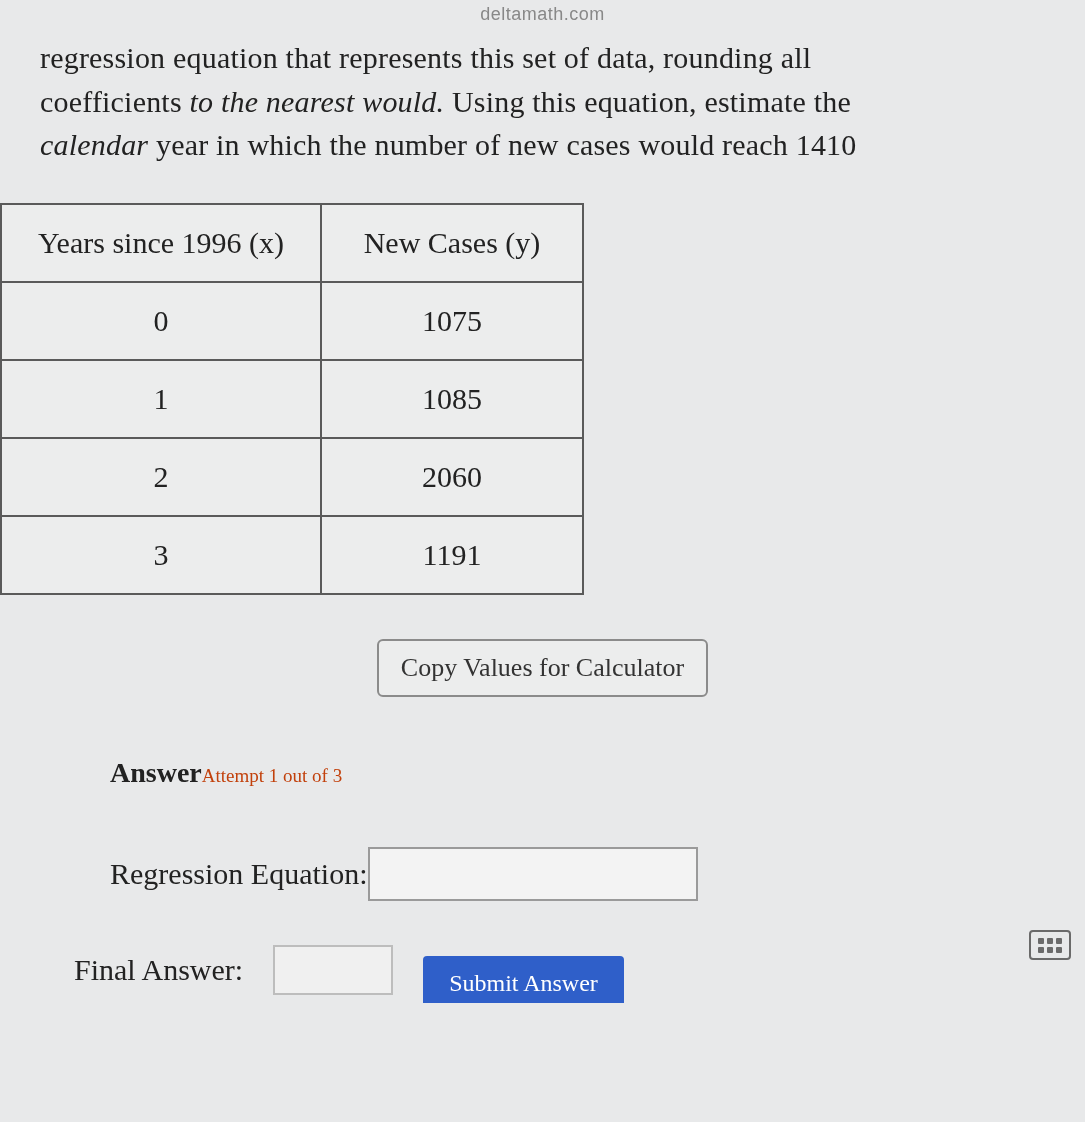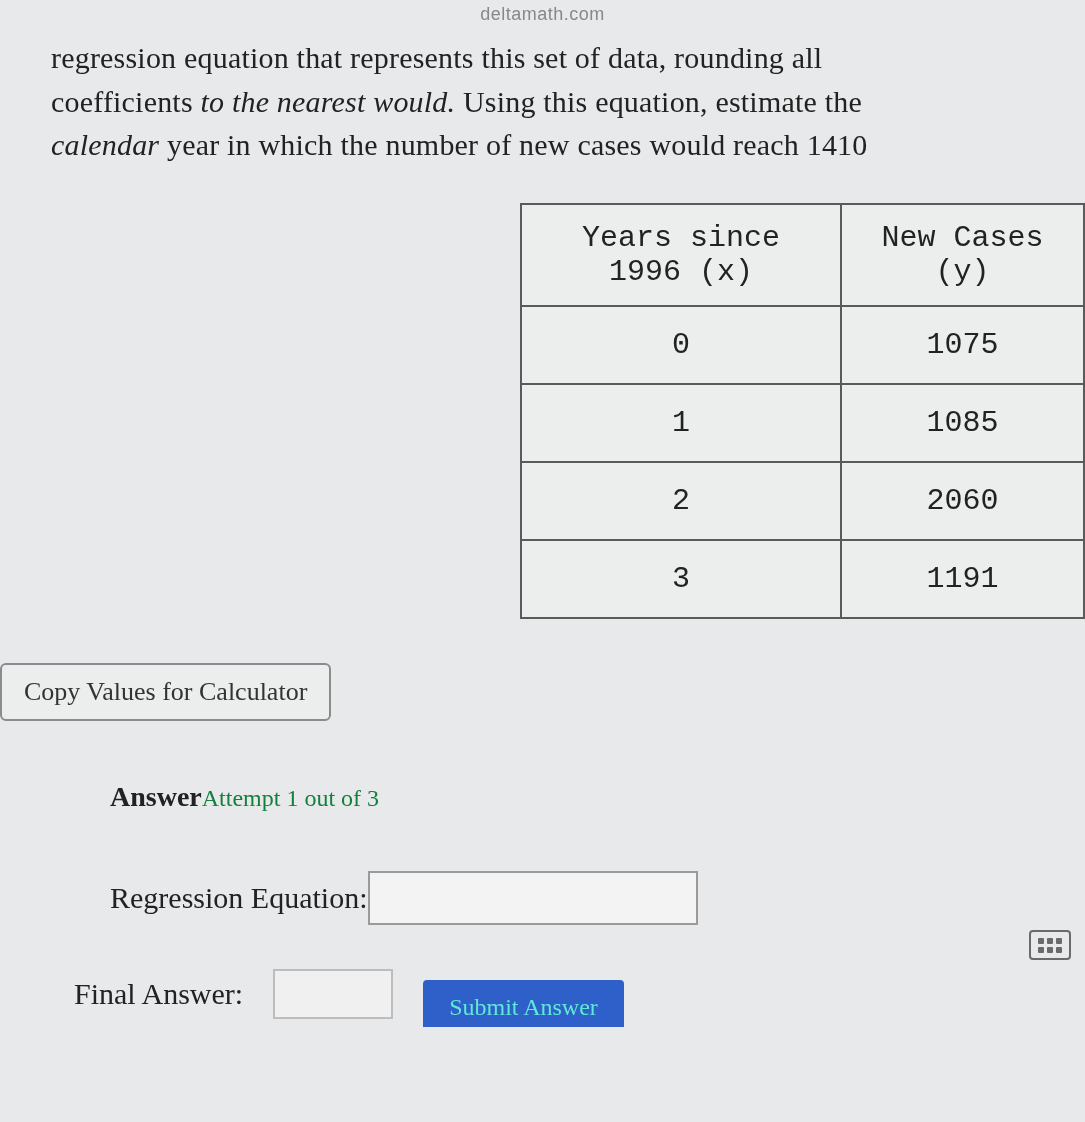--- a/index.html
+++ b/index.html
@@ -21,51 +21,49 @@
     padding-top: 4px;
     height: 22px;
     overflow: hidden;
   }
   .prompt {
     font-size: 30px;
     line-height: 1.45;
     padding: 14px 0 0 40px;
     color: #222;
     letter-spacing: 0.2px;
-    margin-left: 11px;
   }
   .prompt .em { font-style: italic; }
   .table-wrap {
     display: flex;
-    justify-content: flex-end;
+    justify-content: flex-start;
     margin-top: 36px;
-    font-family: Liberation Mono, monospace;
   }
   table.data {
     border-collapse: collapse;
     background: #eceded;
   }
   table.data th, table.data td {
     border: 2px solid #5a5a5a;
     font-size: 30px;
     font-weight: 400;
     text-align: center;
     height: 78px;
     color: #222;
   }
   table.data th {
     font-weight: 400;
     padding: 16px 30px;
   }
   table.data td.col-x { width: 320px; }
-  table.data td.col-y { width: 243px; }
+  table.data td.col-y { width: 262px; }
   .btn-stack {
     display: flex;
     flex-direction: column;
-    align-items: flex-start;
+    align-items: center;
     gap: 18px;
     margin-top: 44px;
   }
   .outline-btn {
     font-family: Georgia, serif;
     font-size: 26px;
     color: #333;
     background: #eceded;
     border: 2px solid #8b8b8b;
     border-radius: 6px;
@@ -79,22 +77,22 @@
     display: flex;
     align-items: baseline;
     gap: 0;
   }
   .answer-label {
     font-size: 28px;
     font-weight: 700;
     color: #222;
   }
   .attempt {
-    font-size: 24px;
-    color: #15803d;
+    font-size: 19px;
+    color: #c2410c;
   }
   .keypad-icon {
     position: absolute;
     right: 14px;
     top: 930px;
     width: 42px;
     height: 30px;
     border: 2px solid #6a6a6a;
     border-radius: 4px;
     display: flex;
@@ -136,21 +134,21 @@
     padding-left: 74px;
   }
   .final-input {
     width: 120px;
     height: 50px;
     border: 2px solid #bdbdbd;
     background: #f0f0f0;
   }
   .submit-btn {
     background: #2f5fc9;
-    color: #5eead4;
+    color: #ffffff;
     font-family: Georgia, serif;
     font-size: 24px;
     border: none;
     border-radius: 4px 4px 0 0;
     padding: 14px 26px 6px 26px;
     cursor: pointer;
     align-self: flex-end;
     position: relative;
     top: 8px;
   }

